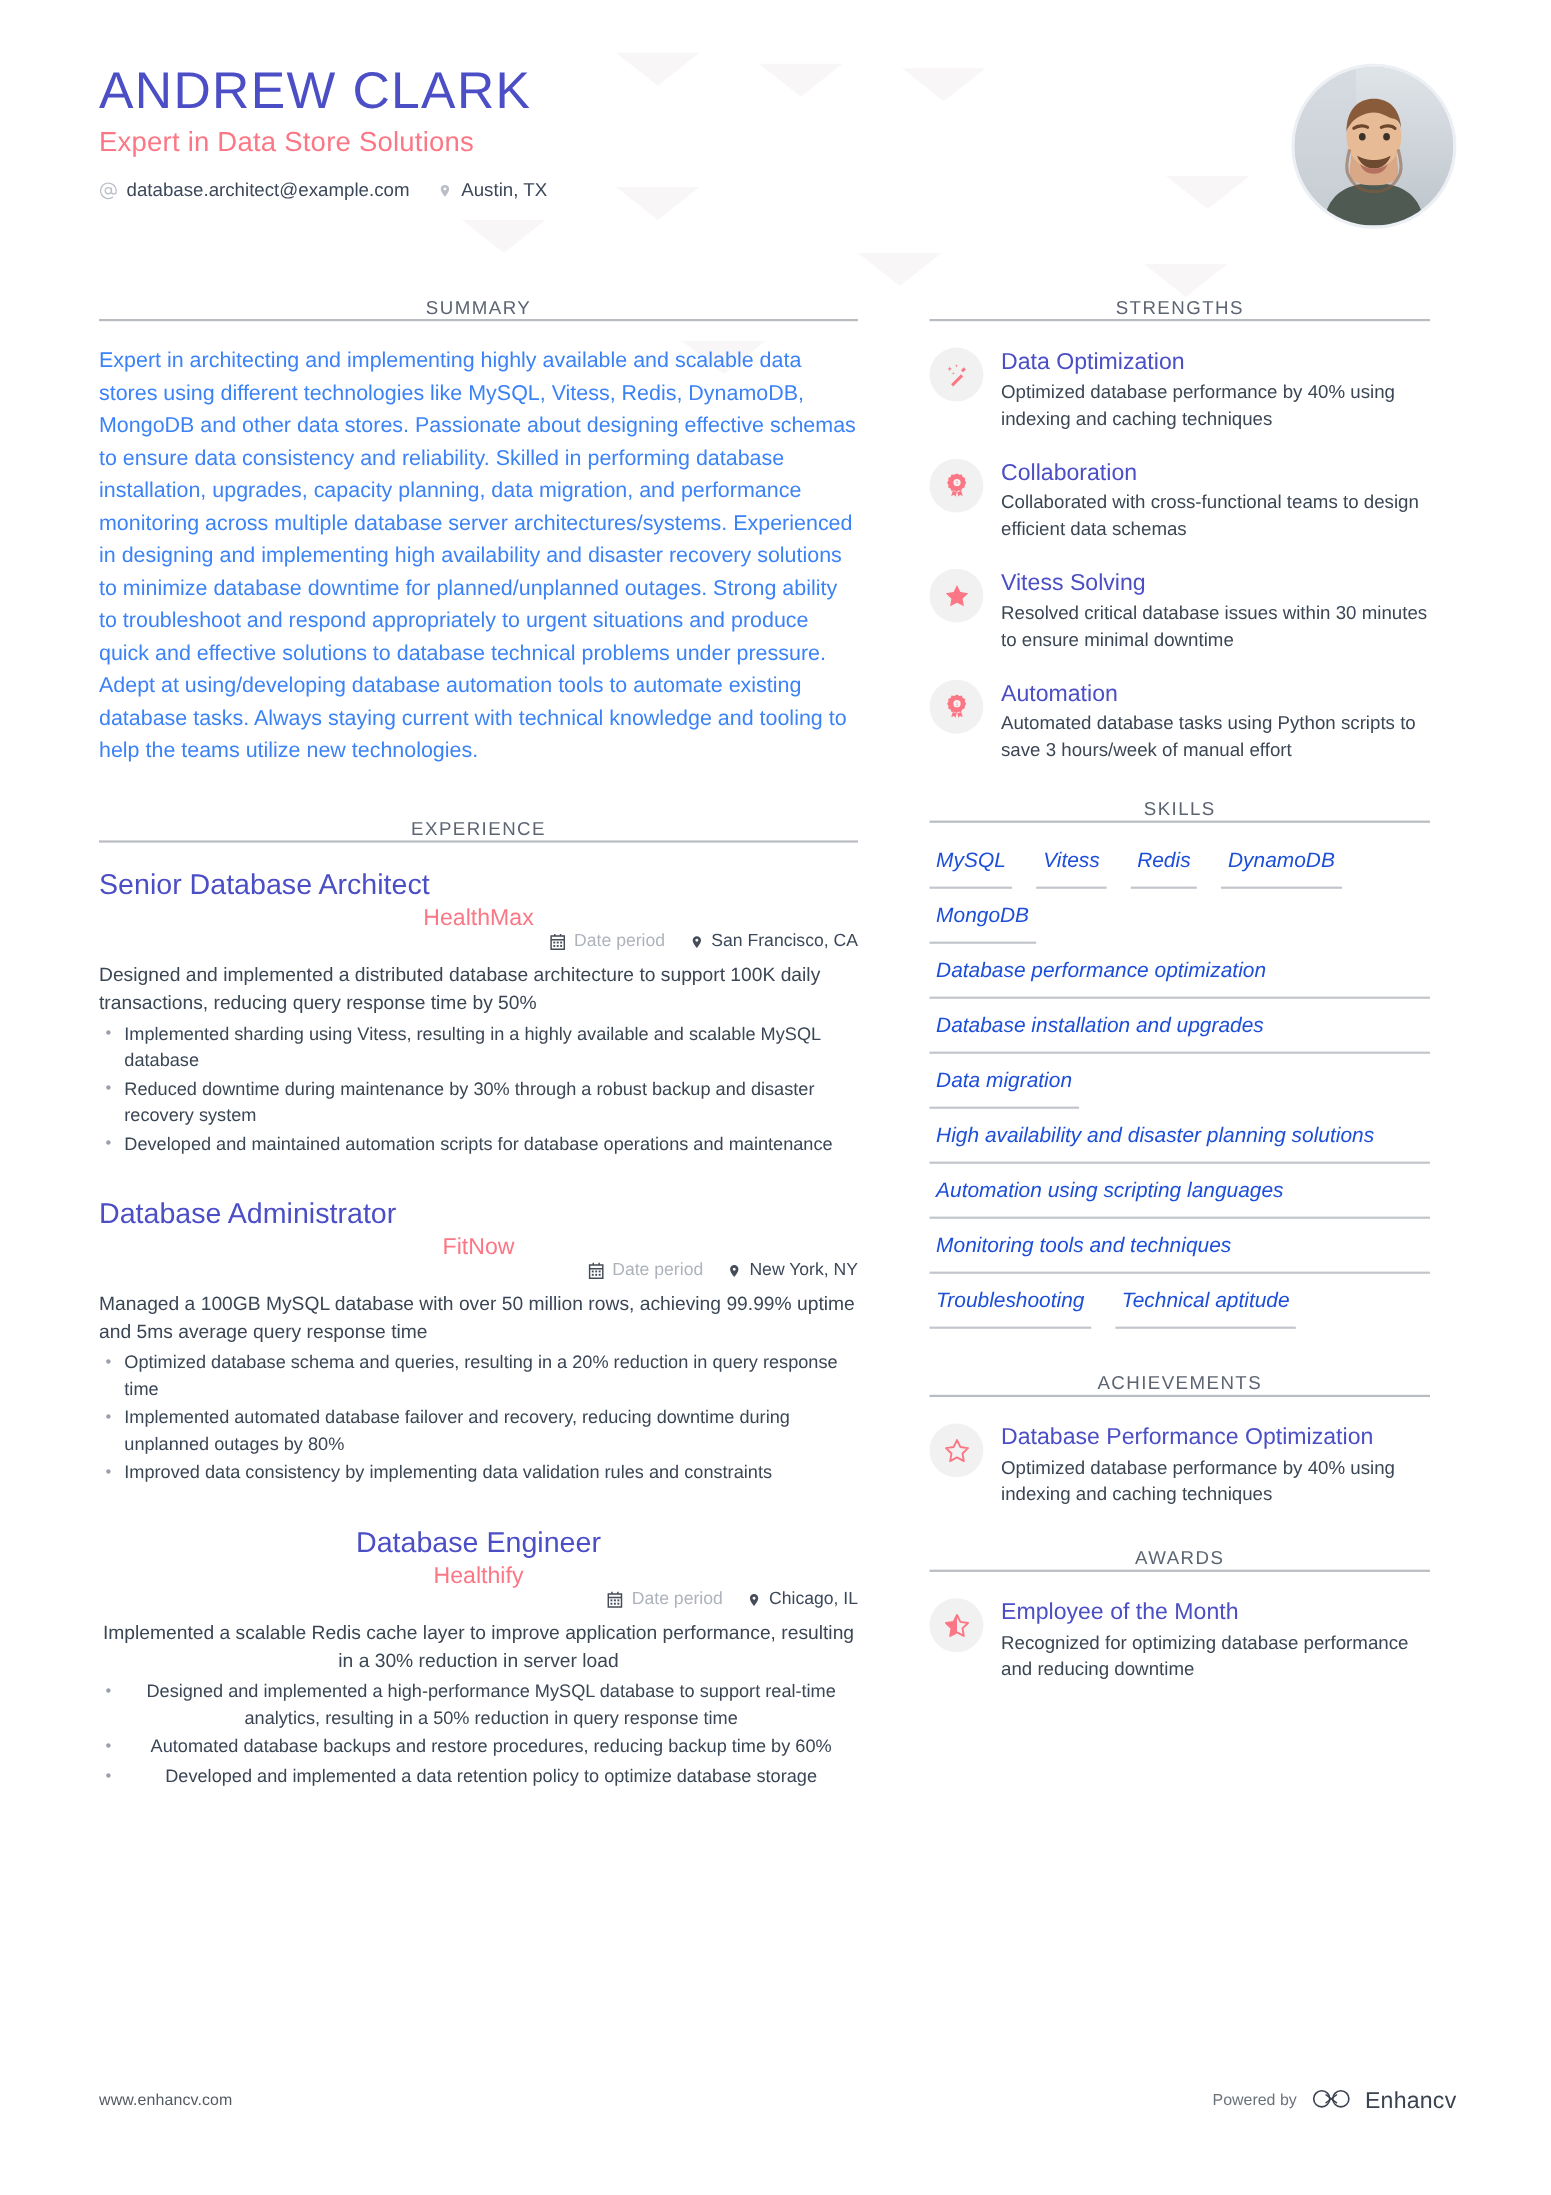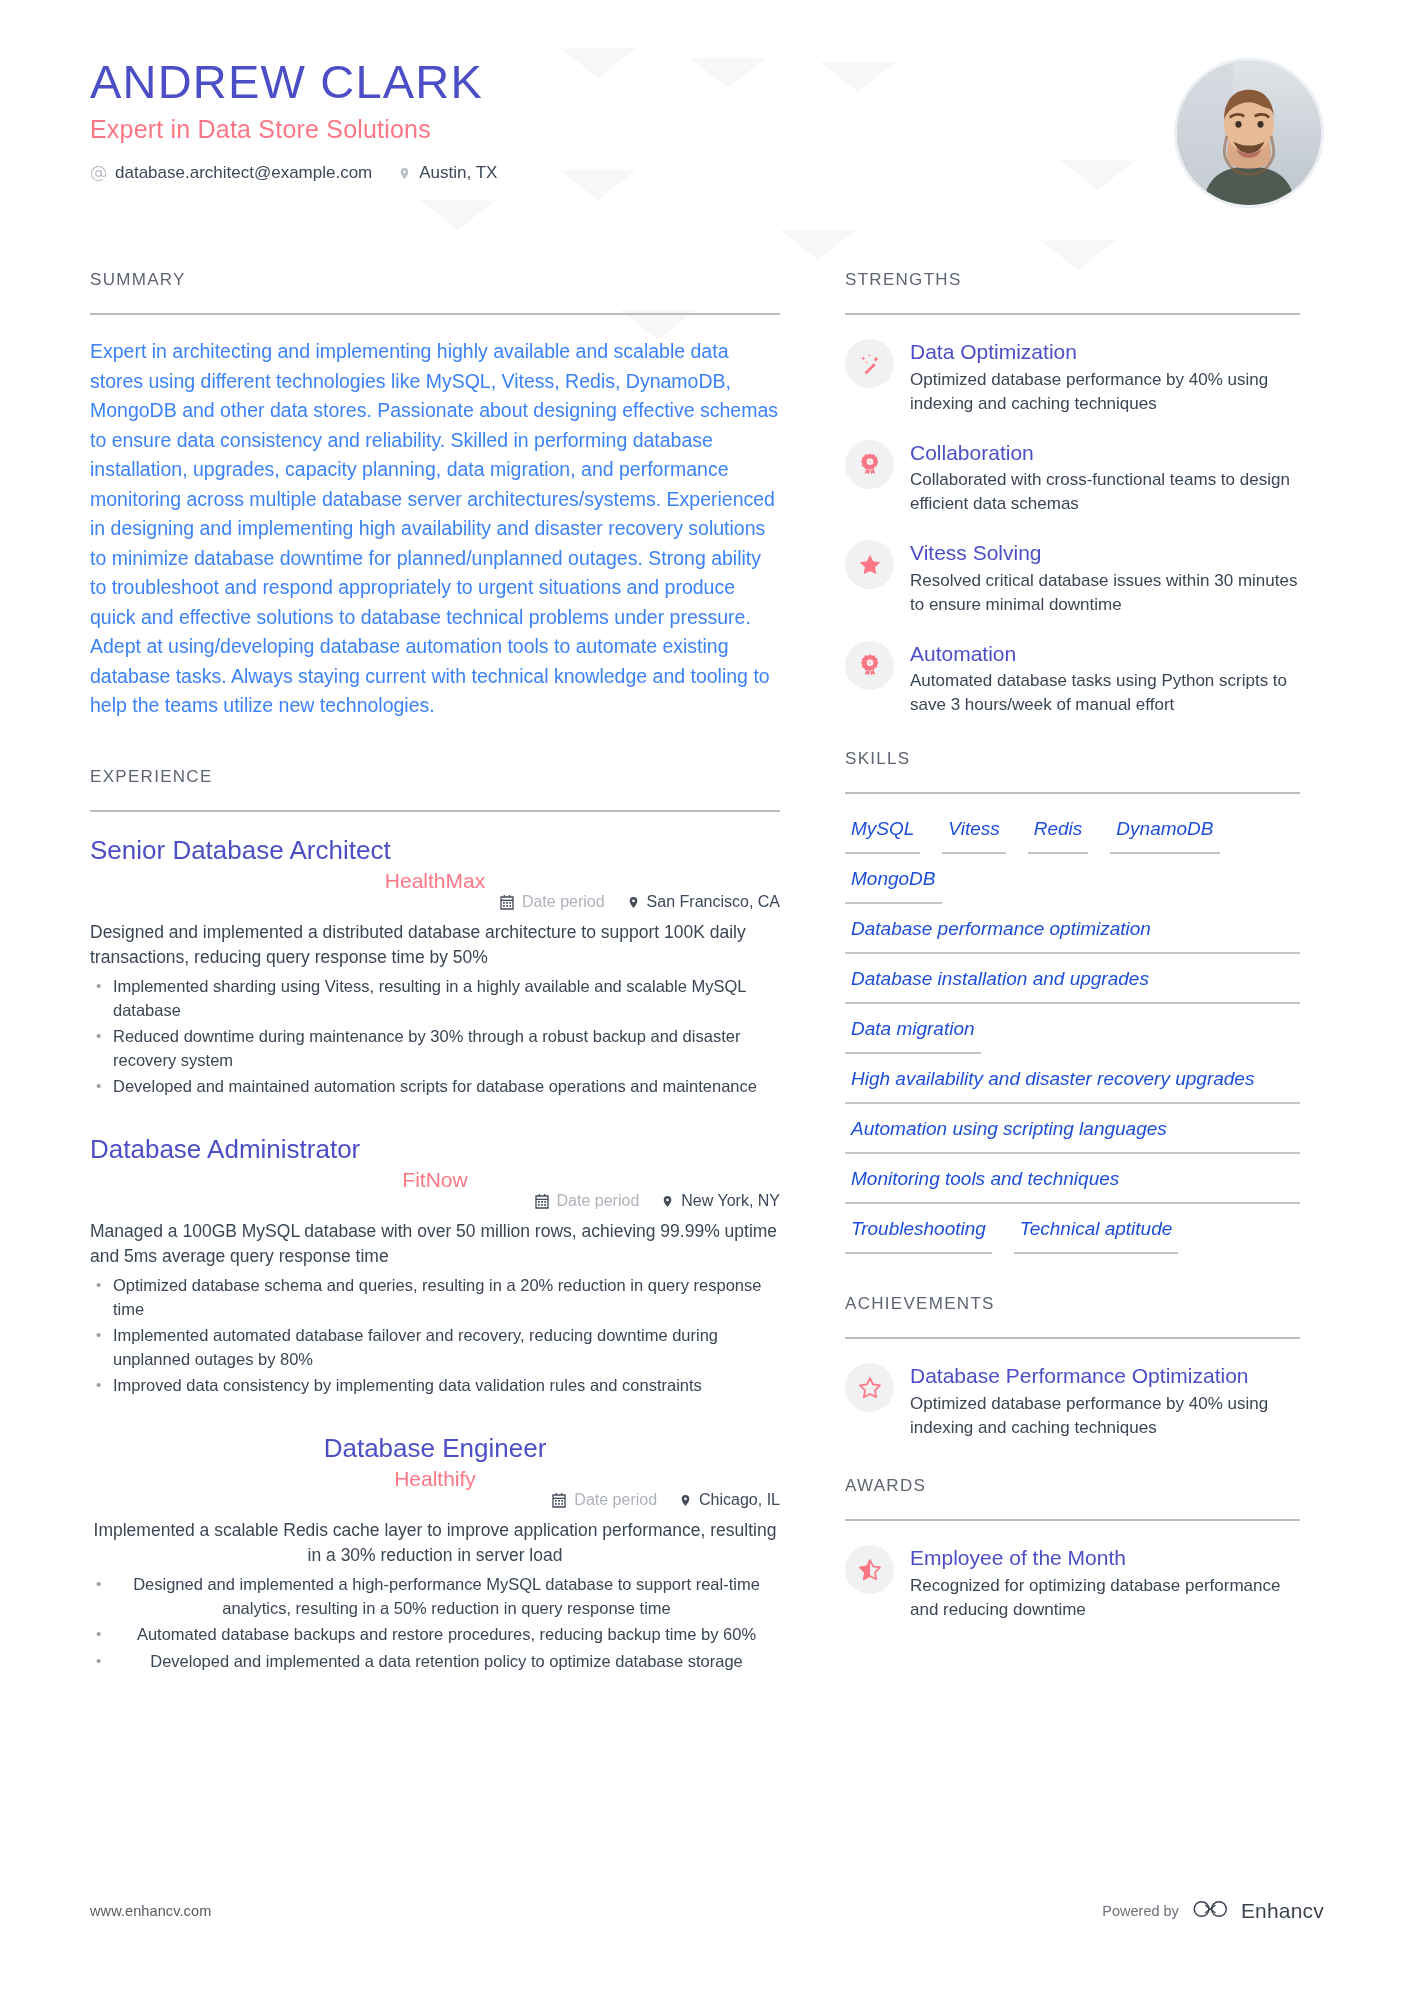--- a/index.html
+++ b/index.html
@@ -81,22 +81,23 @@
     position: absolute;
     left: 845px; top: 270px;
     width: 455px;
   }
 
   .sec-title {
     font-size: 17px;
     letter-spacing: 1.3px;
     color: #5d6472;
     font-weight: 400;
-    padding-bottom: 23px;
+    padding-bottom: 0;
     border-bottom: 2.5px solid #b9bcc1;
+    text-align: center;
   }
   .sec { margin-bottom: 10px; }
   .sec-body { padding-top: 22px; }
 
   .summary-text {
     font-size: 19.5px;
     line-height: 29.5px;
     color: #3b82f6;
   }
 
@@ -493,21 +494,21 @@
       <div class="sec-title">SKILLS</div>
       <div class="skills-wrap" id="skills-list">
           <div class="skill">MySQL</div>
           <div class="skill">Vitess</div>
           <div class="skill">Redis</div>
           <div class="skill">DynamoDB</div>
           <div class="skill">MongoDB</div>
           <div class="skill full">Database performance optimization</div>
           <div class="skill full">Database installation and upgrades</div>
           <div class="skill">Data migration</div>
-          <div class="skill full">High availability and disaster recovery upgrades</div>
+          <div class="skill full">High availability and disaster planning solutions</div>
           <div class="skill full">Automation using scripting languages</div>
           <div class="skill full">Monitoring tools and techniques</div>
           <div class="skill">Troubleshooting</div>
           <div class="skill">Technical aptitude</div>
         </div>
     </section>
 
     <section class="sec" style="margin-top:40px;">
       <div class="sec-title">ACHIEVEMENTS</div>
       <div class="sec-body" id="achievements-list">

